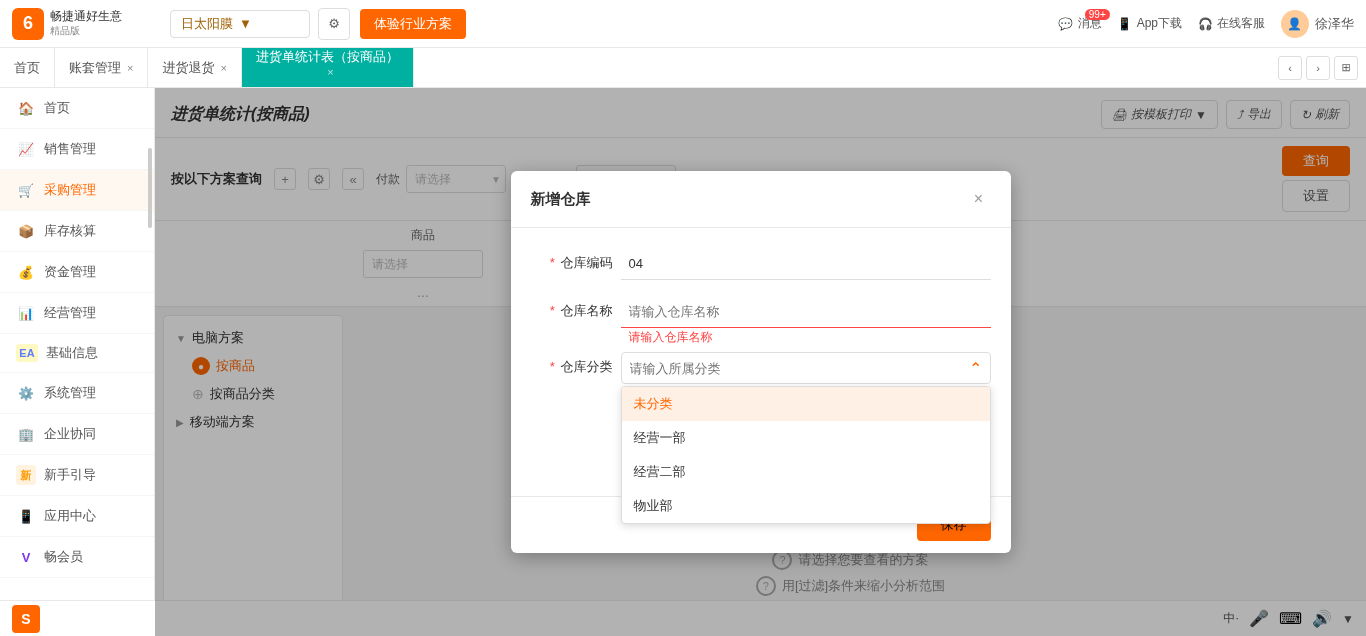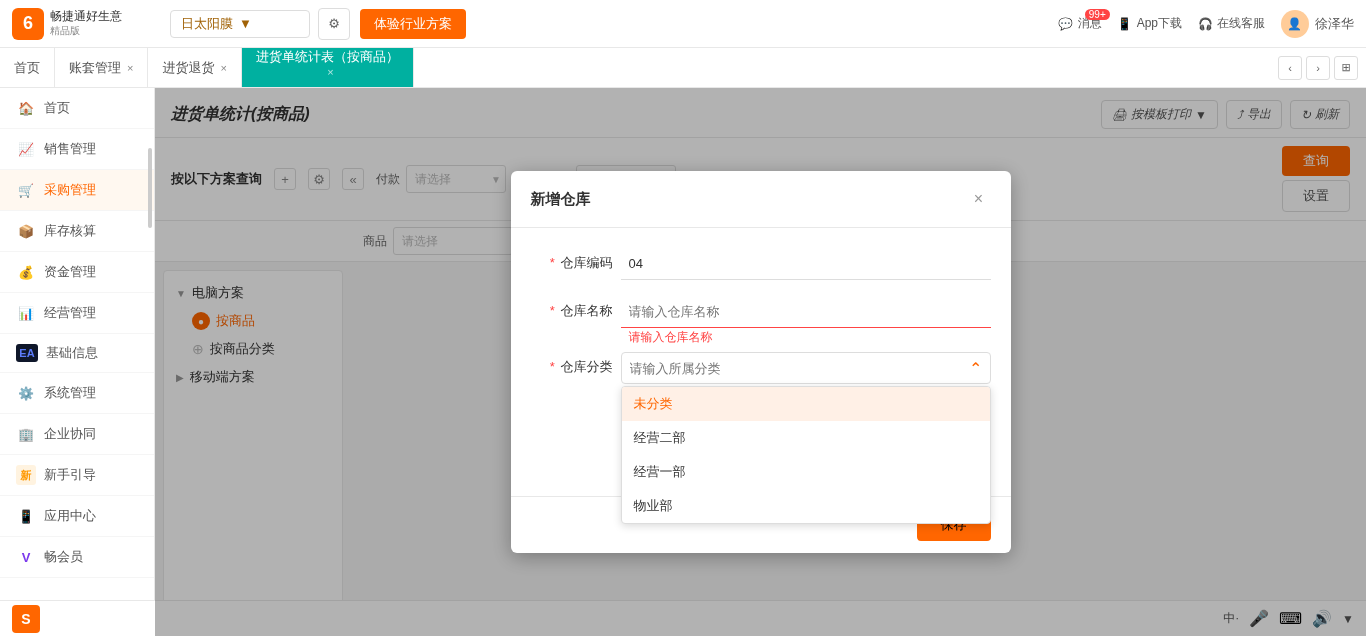--- a/index.html
+++ b/index.html
@@ -527,21 +527,21 @@
     </div>
     <div class="sidebar-item">
       <div class="sidebar-icon">💰</div>
       <span>资金管理</span>
     </div>
     <div class="sidebar-item">
       <div class="sidebar-icon">📊</div>
       <span>经营管理</span>
     </div>
     <div class="sidebar-item">
-      <div class="sidebar-icon" style="font-size:11px;font-weight:bold;color:#5c7cfa;background:#0f172a;border-radius:3px;width:22px;height:18px;display:flex;align-items:center;justify-content:center;">EA</div>
+      <div class="sidebar-icon" style="font-size:11px;font-weight:bold;color:#5c7cfa;background:#fef9c3;border-radius:3px;width:22px;height:18px;display:flex;align-items:center;justify-content:center;">EA</div>
       <span>基础信息</span>
     </div>
     <div class="sidebar-item">
       <div class="sidebar-icon">⚙️</div>
       <span>系统管理</span>
     </div>
     <div class="sidebar-item">
       <div class="sidebar-icon">🏢</div>
       <span>企业协同</span>
     </div>
@@ -612,21 +612,21 @@
 
         <div style="margin-left:auto;display:flex;flex-direction:column;gap:4px;">
           <button class="query-btn">查询</button>
           <button class="set-btn">设置</button>
         </div>
       </div>
     </div>
 
     <div style="background:#fff;padding:6px 16px 6px;border-bottom:1px solid #e8e8e8;display:flex;align-items:center;gap:12px;">
       <div style="width:180px;"></div>
-      <div style="display:flex;align-items:center;gap:6px;">
+      <div style="display:flex;align-items:center;gap:6px;flex-direction:column;">
         <span style="font-size:12px;color:#666;">商品</span>
         <div style="height:28px;border:1px solid #ddd;border-radius:3px;padding:2px 8px;font-size:12px;min-width:120px;background:#fff;display:flex;align-items:center;">
           <span style="color:#bbb;">请选择</span>
         </div>
         <span style="color:#aaa;cursor:pointer;font-size:14px;">...</span>
       </div>
     </div>
 
     <div style="display:flex;height:calc(100% - 132px);padding:8px;">
 
@@ -705,22 +705,22 @@
             <div class="form-label">
               <span class="required">*</span>
               <span>仓库分类</span>
             </div>
             <div class="form-select-wrap">
               <input class="form-select-input" type="text" placeholder="请输入所属分类" style="">
               <span class="select-arrow">⌃</span>
               
               <div class="dropdown-list">
                 <div class="dropdown-item selected">未分类</div>
+                <div class="dropdown-item">经营一部</div>
                 <div class="dropdown-item">经营二部</div>
-                <div class="dropdown-item">经营一部</div>
                 <div class="dropdown-item">物业部</div>
               </div>
             </div>
           </div>
 
           <div class="form-row" style="margin-top:8px;visibility:hidden;">
             <div class="form-label">
               <span>备注</span>
             </div>
             <textarea class="form-input" style="height: 60px; border: 1px solid rgb(221, 221, 221); border-radius: 3px;"></textarea>

